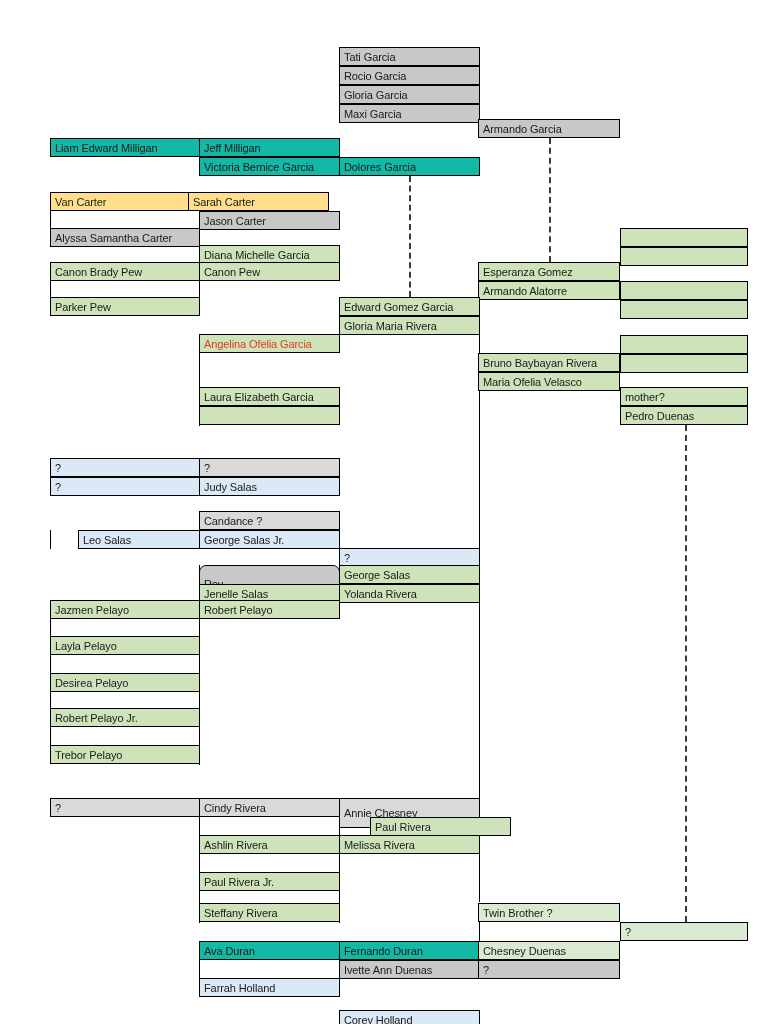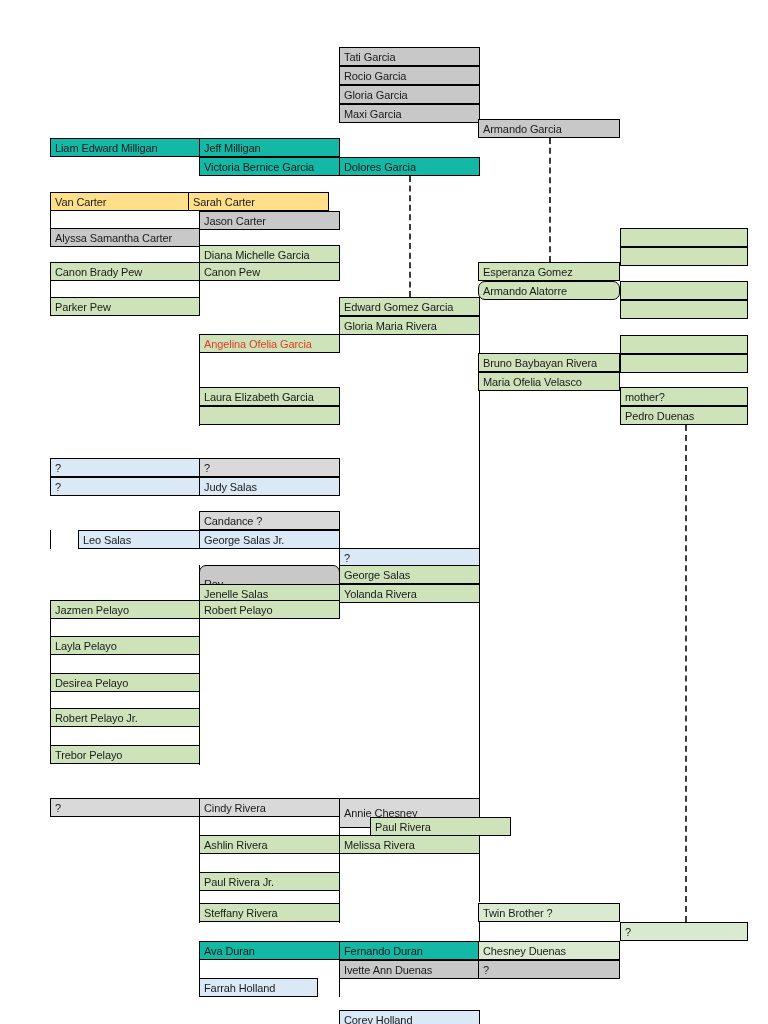--- a/index.html
+++ b/index.html
@@ -102,21 +102,21 @@
     <div class="cell f-yellow" style="left: 50px; top: 192px; width: 152px; height: 19px;">Van Carter</div>
     <div class="cell f-yellow" style="left: 188px; top: 192px; width: 141px; height: 19px;">Sarah Carter</div>
     <div class="cell f-grey" style="left: 199px; top: 211px; width: 141px; height: 19px;">Jason Carter</div>
     <div class="cell f-grey" style="left: 50px; top: 228px; width: 150px; height: 19px;">Alyssa Samantha Carter</div>
     <div class="cell f-green" style="left: 620px; top: 228px; width: 128px; height: 19px;"></div>
     <div class="cell f-green" style="left: 620px; top: 247px; width: 128px; height: 19px;"></div>
     <div class="cell f-green" style="left: 199px; top: 245px; width: 141px; height: 19px;">Diana Michelle Garcia</div>
     <div class="cell f-green" style="left: 50px; top: 262px; width: 150px; height: 19px;">Canon Brady Pew</div>
     <div class="cell f-green" style="left: 199px; top: 262px; width: 141px; height: 19px;">Canon Pew</div>
     <div class="cell f-green" style="left: 478px; top: 262px; width: 142px; height: 19px;">Esperanza Gomez</div>
-    <div class="cell f-green" style="left: 478px; top: 281px; width: 142px; height: 19px; border-radius: 7px;">Armando Alatorre</div>
+    <div class="cell f-green" style="left: 478px; top: 281px; width: 142px; height: 19px;">Armando Alatorre</div>
     <div class="cell f-green" style="left: 620px; top: 281px; width: 128px; height: 19px;"></div>
     <div class="cell f-green" style="left: 50px; top: 297px; width: 150px; height: 19px;">Parker Pew</div>
     <div class="cell f-green" style="left: 339px; top: 297px; width: 141px; height: 19px;">Edward Gomez Garcia</div>
     <div class="cell f-green" style="left: 620px; top: 300px; width: 128px; height: 19px;"></div>
     <div class="cell f-green" style="left: 339px; top: 316px; width: 141px; height: 19px;">Gloria Maria Rivera</div>
     <div class="cell f-green t-red" style="left: 199px; top: 334px; width: 141px; height: 19px;">Angelina Ofelia Garcia</div>
     <div class="cell f-green" style="left: 620px; top: 335px; width: 128px; height: 19px;"></div>
     <div class="cell f-green" style="left: 478px; top: 353px; width: 142px; height: 19px;">Bruno Baybayan Rivera</div>
     <div class="cell f-green" style="left: 620px; top: 354px; width: 128px; height: 19px;"></div>
     <div class="cell f-green" style="left: 478px; top: 372px; width: 142px; height: 19px;">Maria Ofelia Velasco</div>
@@ -150,15 +150,15 @@
     <div class="cell f-green" style="left: 339px; top: 835px; width: 141px; height: 19px;">Melissa Rivera</div>
     <div class="cell f-green" style="left: 199px; top: 872px; width: 141px; height: 19px;">Paul Rivera Jr.</div>
     <div class="cell f-green" style="left: 199px; top: 903px; width: 141px; height: 19px;">Steffany Rivera</div>
     <div class="cell f-green2" style="left: 478px; top: 903px; width: 142px; height: 19px;">Twin Brother ?</div>
     <div class="cell f-green2" style="left: 620px; top: 922px; width: 128px; height: 19px;">?</div>
     <div class="cell f-peach" style="left: 199px; top: 941px; width: 141px; height: 19px;">Ava Duran</div>
     <div class="cell f-peach" style="left: 339px; top: 941px; width: 141px; height: 19px;">Fernando Duran</div>
     <div class="cell f-green2" style="left: 478px; top: 941px; width: 142px; height: 19px;">Chesney Duenas</div>
     <div class="cell f-grey" style="left: 339px; top: 960px; width: 141px; height: 19px;">Ivette Ann Duenas</div>
     <div class="cell f-grey" style="left: 478px; top: 960px; width: 142px; height: 19px;">?</div>
-    <div class="cell f-blue" style="left: 199px; top: 978px; width: 119px; height: 19px;">Farrah Holland</div>
+    <div class="cell f-blue" style="left: 199px; top: 978px; width: 141px; height: 19px;">Farrah Holland</div>
     <div class="cell f-blue" style="left: 339px; top: 978px; width: 141px; height: 19px; margin-top: 32px;">Corey Holland</div>
   </div>
 
 </body></html>

